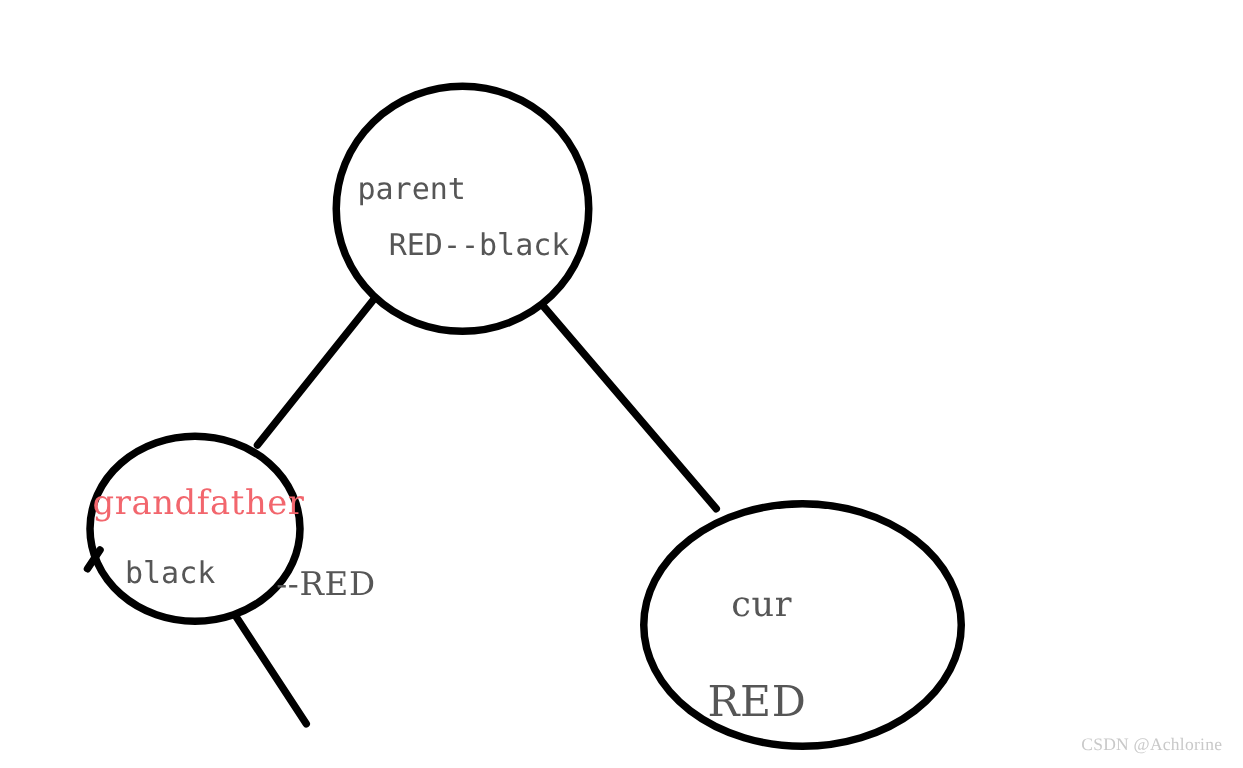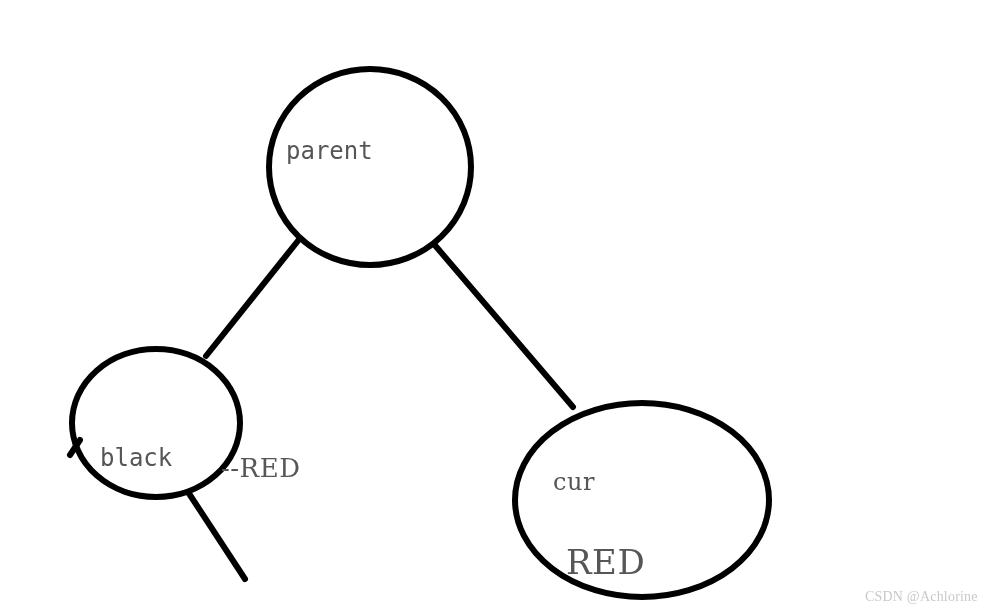--- a/index.html
+++ b/index.html
@@ -41,21 +41,21 @@
   .label-red {
     color: #f2666d;
     font-family: "DejaVu Serif", serif;
     font-size: 27px;
   }
   #lbl-parent-name   { left: 286px; top: 139px; }
   #lbl-parent-color  { left: 311px; top: 184px; }
   #lbl-gf-name       { left: 74px;  top: 389px; }
   #lbl-gf-color      { left: 100px; top: 446px; text-align: center; }
   #lbl-gf-newcolor   { left: 221px; top: 455px; font-size: 26px; text-align: center; }
-  #lbl-cur-name      { left: 553px; top: 470px; font-size: 24px; }
+  #lbl-cur-name      { left: 585px; top: 470px; font-size: 28px; }
   #lbl-cur-color     { left: 566px; top: 545px; font-size: 34px; }
   #watermark {
     position: absolute;
     left: 865px;
     top: 589px;
     font-family: Liberation Serif, serif;
     font-size: 14px;
     color: #c9c9c9;
     white-space: nowrap;
     letter-spacing: 0.2px;
@@ -76,21 +76,23 @@
     </g>
 
     <g>
       <ellipse cx="370" cy="167" rx="101" ry="98" fill="#ffffff" stroke="#000000" stroke-width="6"></ellipse>
       <ellipse cx="156" cy="423" rx="84" ry="74" fill="none" stroke="#000000" stroke-width="6"></ellipse>
       <ellipse cx="642" cy="500" rx="127" ry="97" fill="#ffffff" stroke="#000000" stroke-width="6"></ellipse>
     </g>
   </svg>
 
   <div class="node-label label-mono" id="lbl-parent-name">parent</div>
+  <div class="node-label label-mono" id="lbl-parent-color">RED--black</div>
 
+  <div class="node-label label-red" id="lbl-gf-name">grandfather</div>
   <div class="node-label label-mono" id="lbl-gf-color">black</div>
   <div class="node-label" id="lbl-gf-newcolor">--RED</div>
 
   <div class="node-label" id="lbl-cur-name">cur</div>
   <div class="node-label" id="lbl-cur-color">RED</div>
 
   <div id="watermark">CSDN @Achlorine</div>
 
 </div>
 

